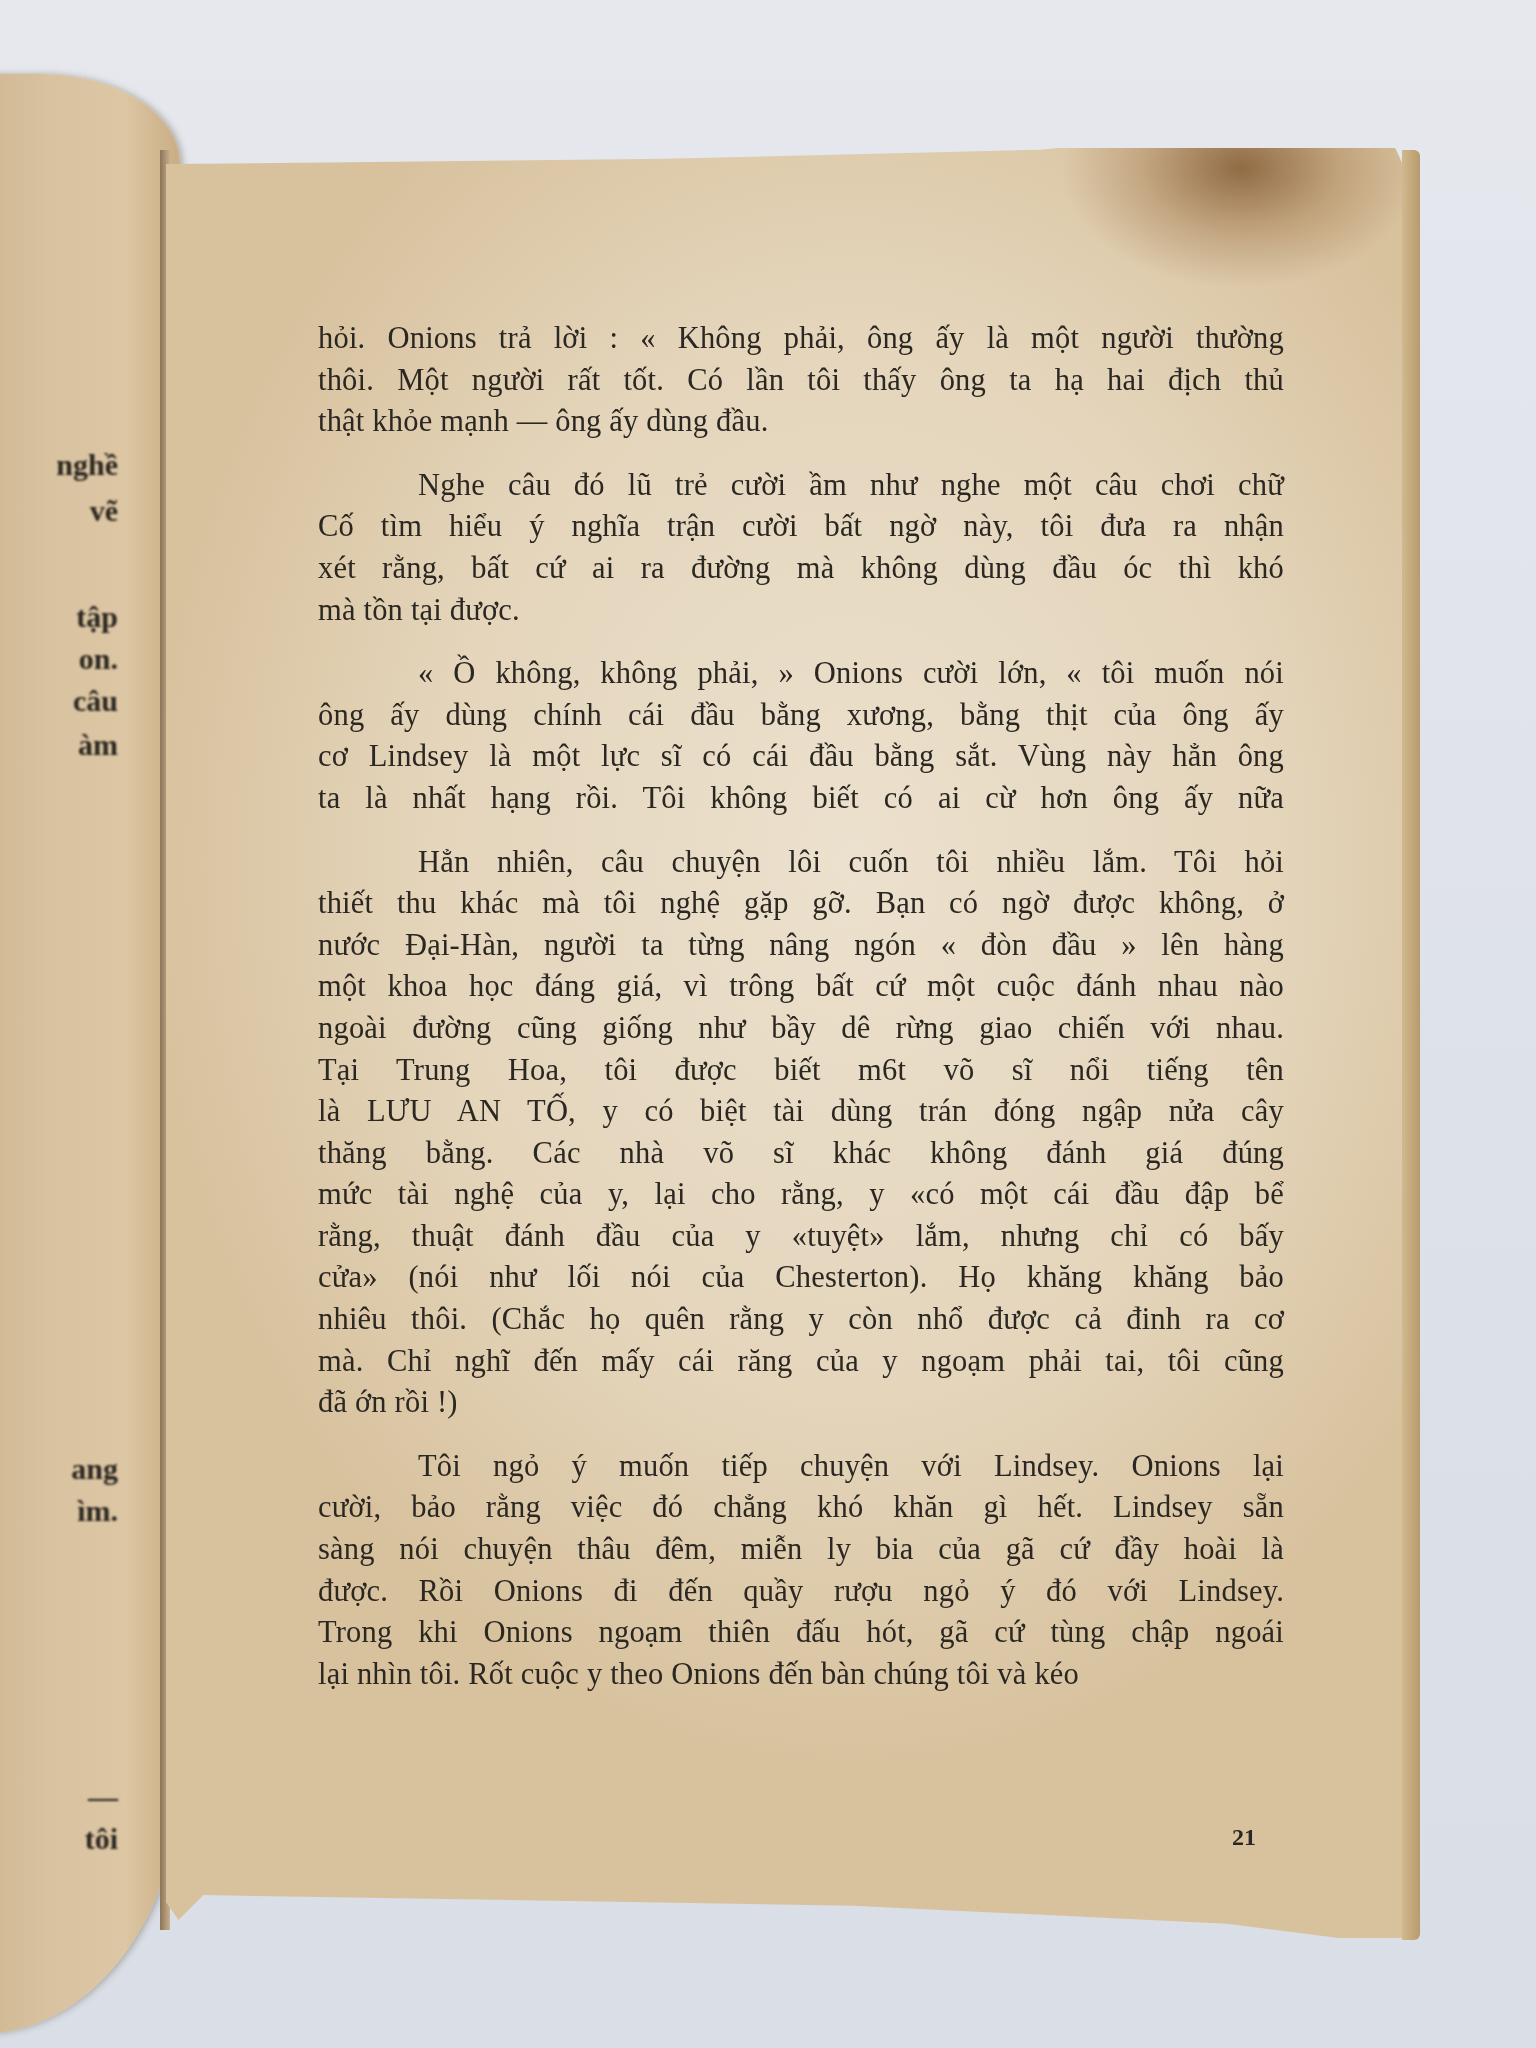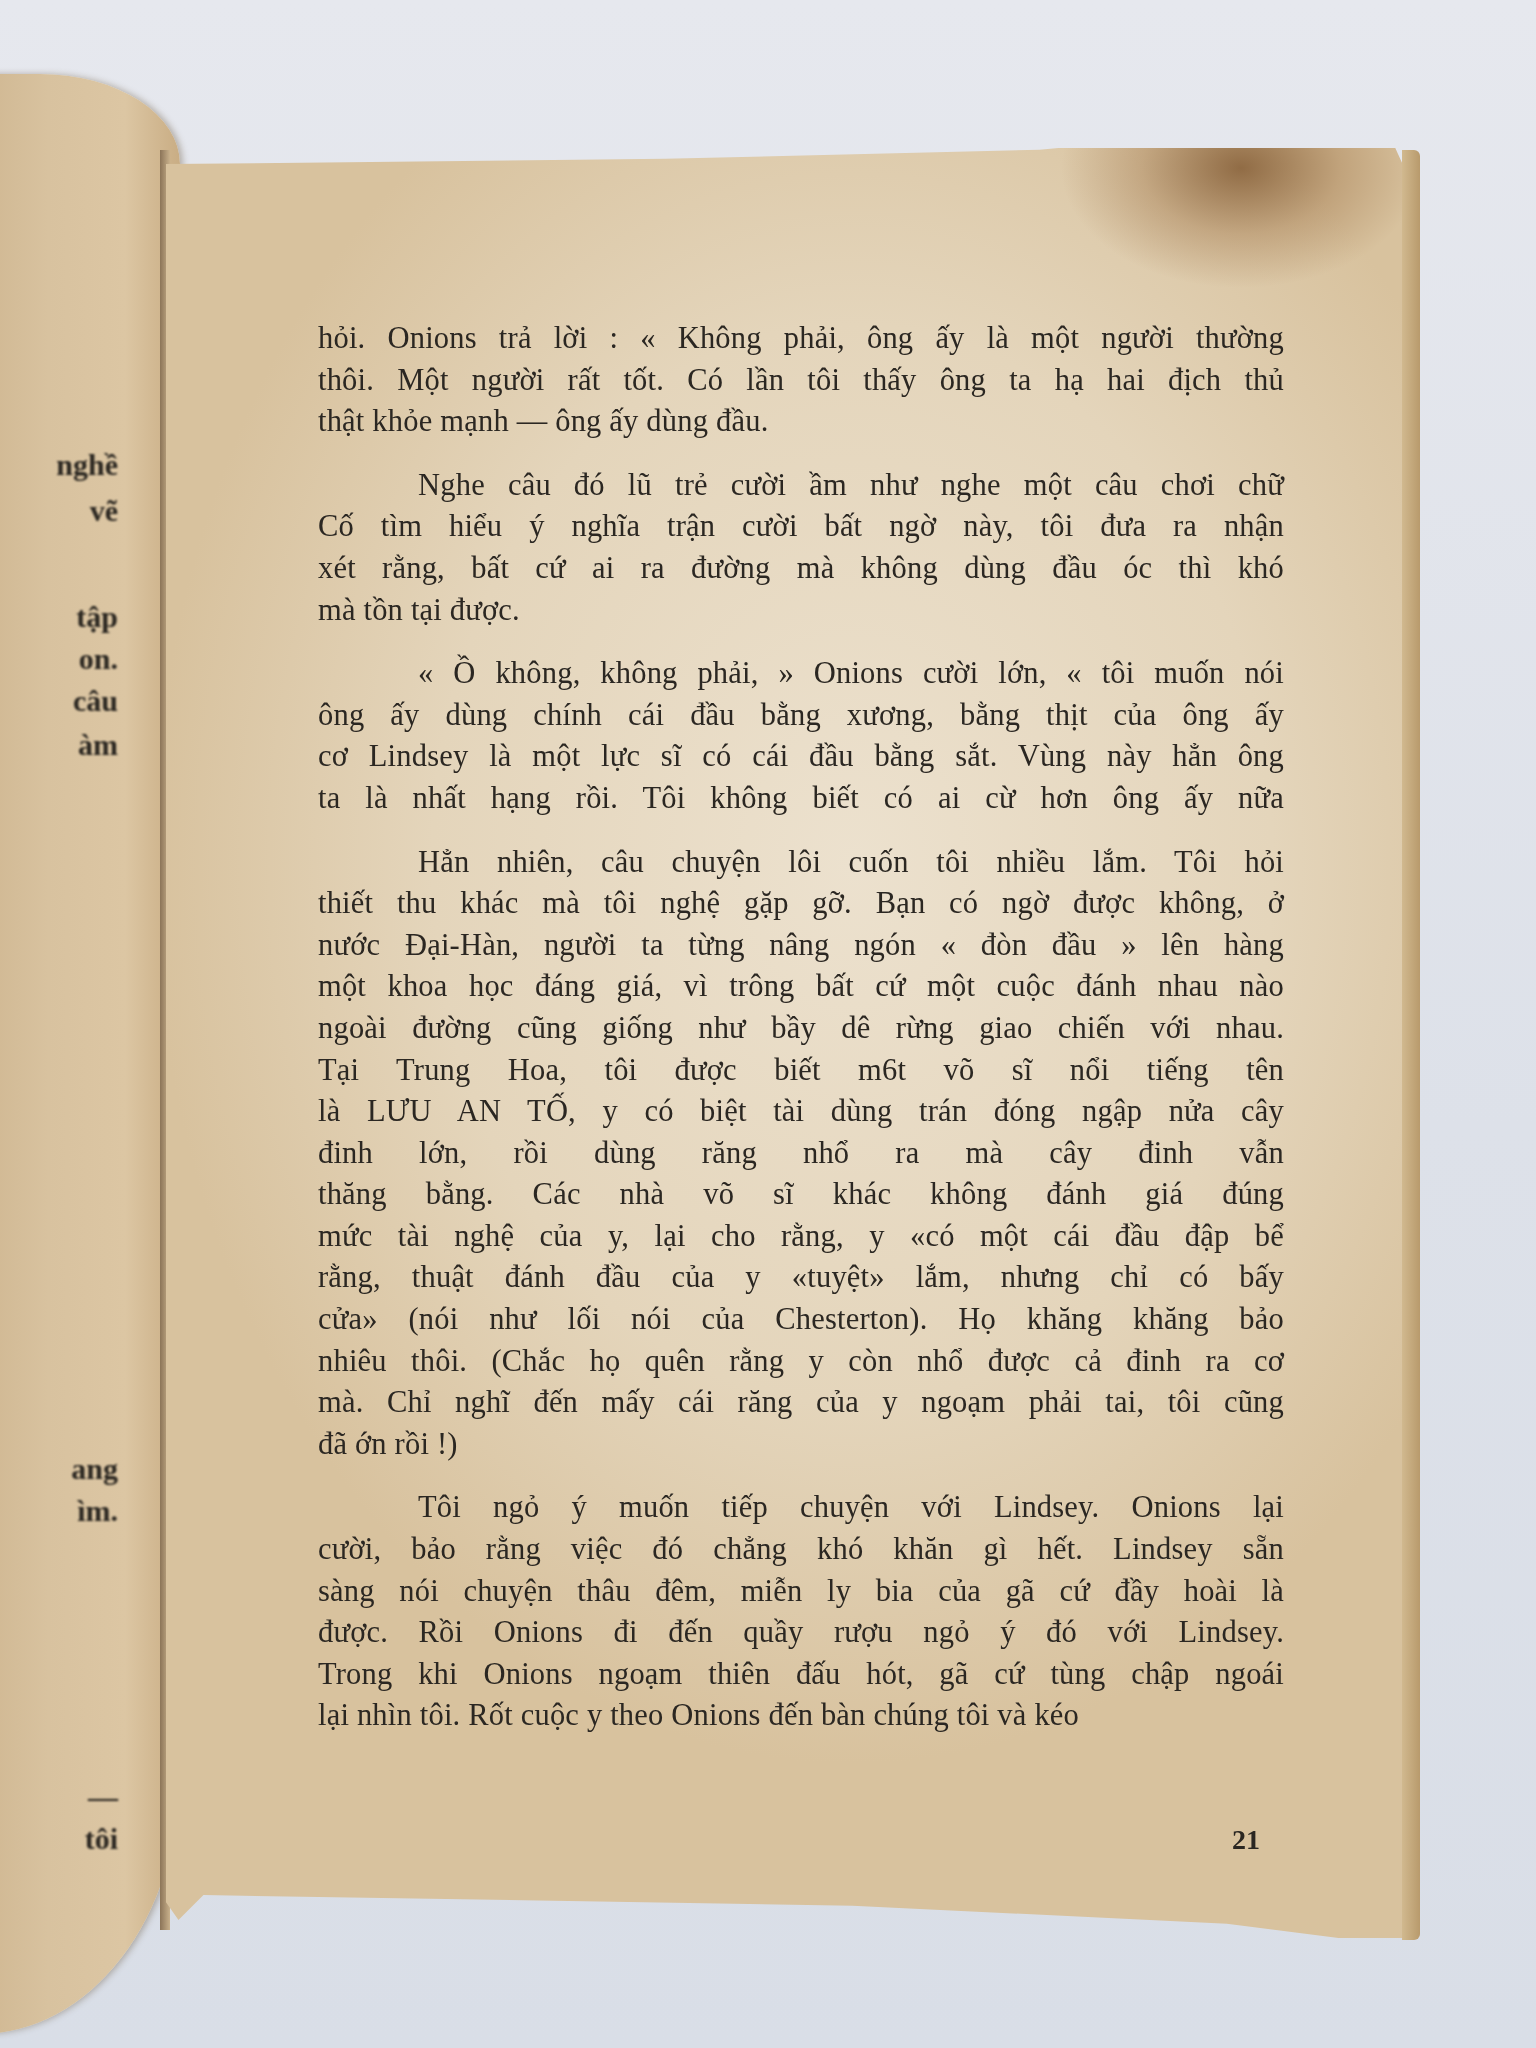--- a/index.html
+++ b/index.html
@@ -39,21 +39,21 @@
     position:absolute; left:318px; top:318px; width:966px;
     color:#2b2722; font-size:30.5px; line-height:41.6px;
     letter-spacing:0.2px; filter: blur(0.35px);
   }
   .line { display:block; text-align:justify; text-align-last:justify; white-space:nowrap; height:41.6px; overflow:visible; }
   .line.last { text-align-last:left; }
   .line.indent { padding-left:100px; }
   .para-gap { height:22px; }
   .page-number {
     position:absolute; left:1232px; top:1824px; color:#2b2722;
-    font-size:28px; font-weight:bold;
+    font-size:24px; font-weight:bold;
   }
 </style>
 </head>
 <body>
 
 <div class="left-page"></div>
 <div id="left-frags">
     <div class="left-frag" style="top: 448px; right: 1478px; left: -1480px; width: 120px; position: absolute; transform: translateX(1478px);">nghề</div>
     <div class="left-frag" style="top: 494px; right: 1478px; left: -1480px; width: 120px; position: absolute; transform: translateX(1478px);">vẽ</div>
     <div class="left-frag" style="top: 600px; right: 1478px; left: -1480px; width: 120px; position: absolute; transform: translateX(1478px);">tập</div>
@@ -92,21 +92,20 @@
     </div>
     <div class="para-gap"></div>
     <div>
       <span class="line indent">Hẳn nhiên, câu chuyện lôi cuốn tôi nhiều lắm. Tôi hỏi</span>
       <span class="line">thiết thu khác mà tôi nghệ gặp gỡ. Bạn có ngờ được không, ở</span>
       <span class="line">nước Đại-Hàn, người ta từng nâng ngón « đòn đầu » lên hàng</span>
       <span class="line">một khoa học đáng giá, vì trông bất cứ một cuộc đánh nhau nào</span>
       <span class="line">ngoài đường cũng giống như bầy dê rừng giao chiến với nhau.</span>
       <span class="line">Tại Trung Hoa, tôi được biết m6t võ sĩ nổi tiếng tên</span>
       <span class="line">là LƯU AN TỐ, y có biệt tài dùng trán đóng ngập nửa cây</span>
-      <span class="line">đinh lớn, rồi dùng răng nhổ ra mà cây đinh vẫn</span>
       <span class="line">thăng bằng. Các nhà võ sĩ khác không đánh giá đúng</span>
       <span class="line">mức tài nghệ của y, lại cho rằng, y «có một cái đầu đập bể</span>
       <span class="line">rằng, thuật đánh đầu của y «tuyệt» lắm, nhưng chỉ có bấy</span>
       <span class="line">cửa» (nói như lối nói của Chesterton). Họ khăng khăng bảo</span>
       <span class="line">nhiêu thôi. (Chắc họ quên rằng y còn nhổ được cả đinh ra cơ</span>
       <span class="line">mà. Chỉ nghĩ đến mấy cái răng của y ngoạm phải tai, tôi cũng</span>
       <span class="line last">đã ớn rồi !)</span>
     </div>
     <div class="para-gap"></div>
     <div>

